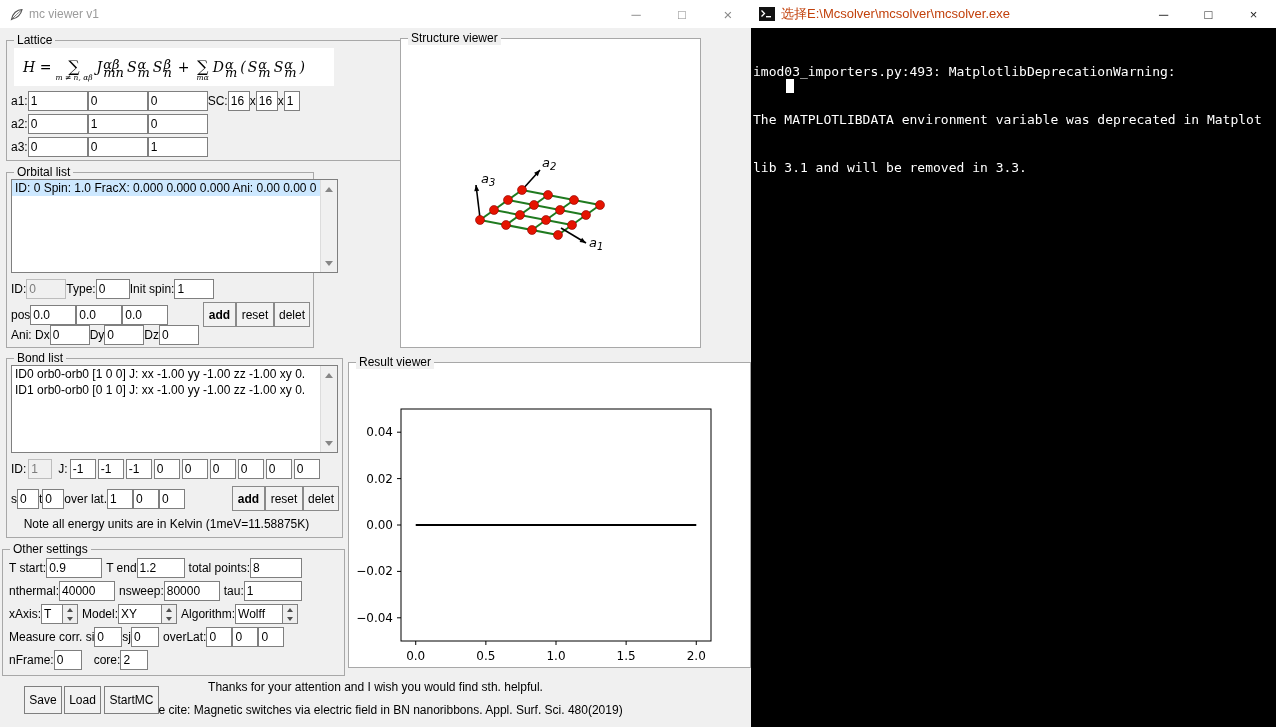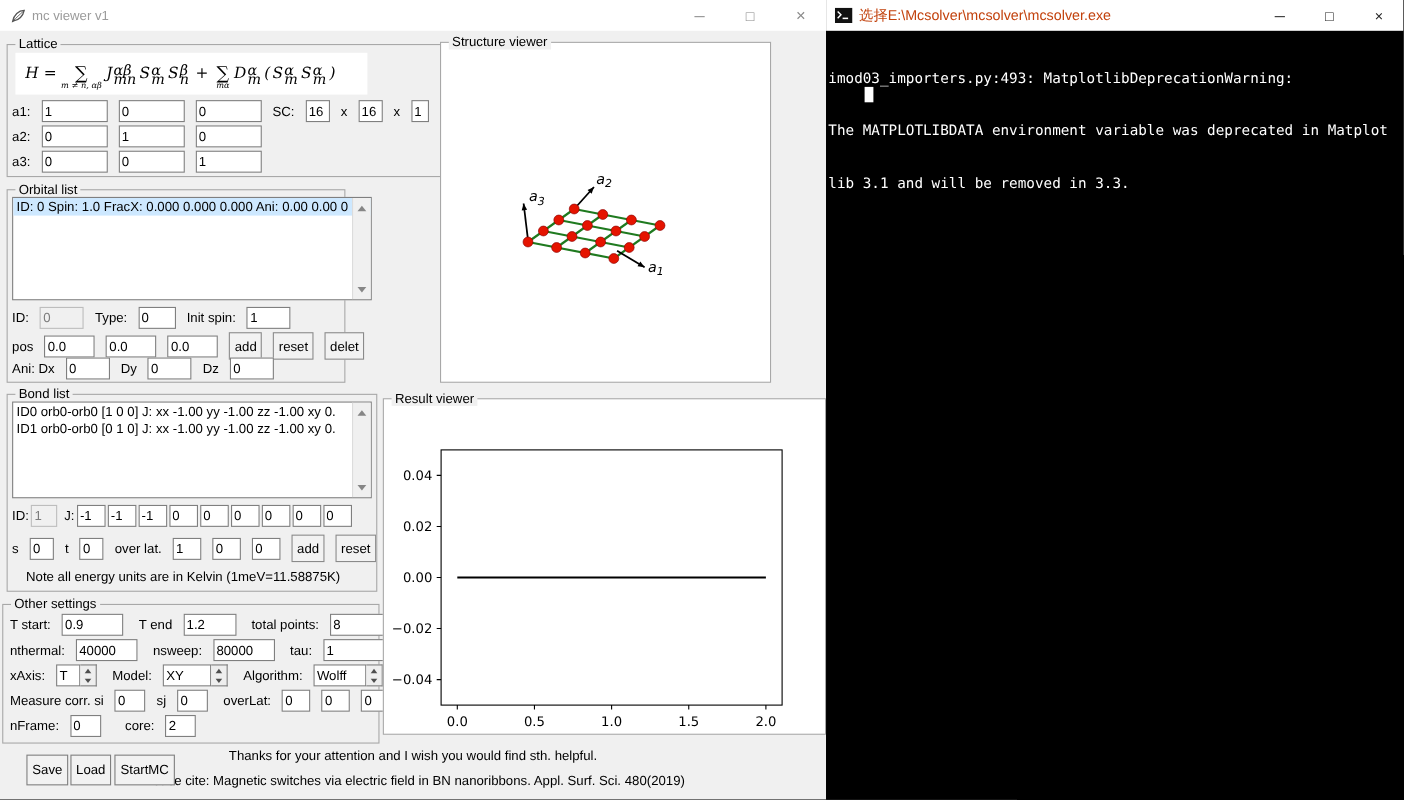--- a/index.html
+++ b/index.html
@@ -13,30 +13,30 @@
   .app-title { font-size:12px; color:#9b9b9b; }
   .win-controls { margin-left:auto; display:flex; height:28px; }
   .win-btn { width:46px; height:28px; display:flex; align-items:center; justify-content:center; font-size:13px; color:#8a8a8a; }
   .win-btn.close { font-size:15px; }
 
   
   .group { position:absolute; border:1px solid #a8a8a8; }
   .group-label { position:absolute; top:-8px; left:7px; background:#f0f0f0; padding:0 3px; font-size:12px; color:#000; white-space:nowrap; }
   .viewer { background:#fff; }
 
-  .row { position:absolute; left:4px; right:3px; display:flex; align-items:center; gap:10px; font-size:12px; }
+  .row { position:absolute; left:4px; right:3px; display:flex; align-items:center; gap:0; font-size:12px; }
   .row.tight { gap:2px; }
   .lbl { white-space:nowrap; color:#000; }
   .tk-entry { height:20px; border:1px solid #7f7f7f; background:#fff; font-family:inherit; font-size:12px; padding:0 2px; color:#000; }
   .tk-entry.dis { background:#f0f0f0; color:#7c7c7c; border-color:#bdbdbd; }
   .w16{width:16px}.w22{width:22px}.w24{width:24px}.w26{width:26px}.w28{width:28px}
   .w34{width:34px}.w40{width:40px}.w44{width:44px}.w46{width:46px}.w48{width:48px}
   .w52{width:52px}.w56{width:56px}.w58{width:58px}.w60{width:60px}.w62{width:56px}
   .tk-btn { height:25px; background:#f2f2f2; border:1px solid #8a8a8a; font-family:inherit; font-size:12px; color:#000; padding:0 4px; }
-  .btn-right { margin-left:auto; }
+  .btn-right { margin-left:auto;font-weight:bold; }
 
   
   .formula-box { position:absolute; left:7px; top:7px; width:320px; height:38px; background:#fff;
                  display:flex; align-items:center; padding-left:8px; font-family:"DejaVu Serif", serif; font-size:14px; color:#000; }
   .fi { font-style:italic; margin:0 1px; }
   .fsum { display:inline-flex; flex-direction:column; align-items:center; margin:0 3px; transform:translateY(4px); }
   .fsig { font-size:16px; line-height:13px; font-style:normal; }
   .flim { font-size:7.5px; line-height:9px; font-style:italic; white-space:nowrap; }
   .fsc { display:inline-flex; flex-direction:column; font-size:13px; line-height:8px; font-style:italic; margin:0 2px 0 0; transform:translateY(2px); }
   .fplus { margin:0 4px; }

